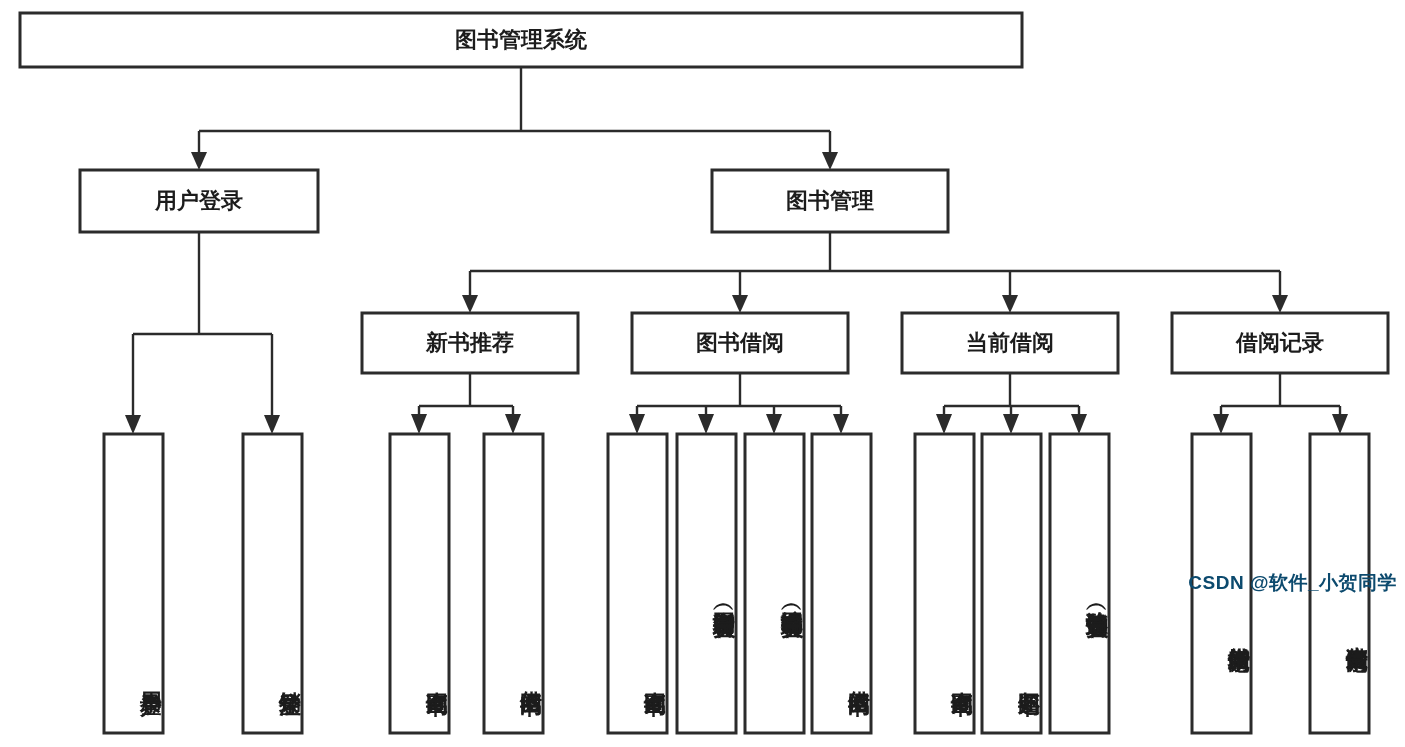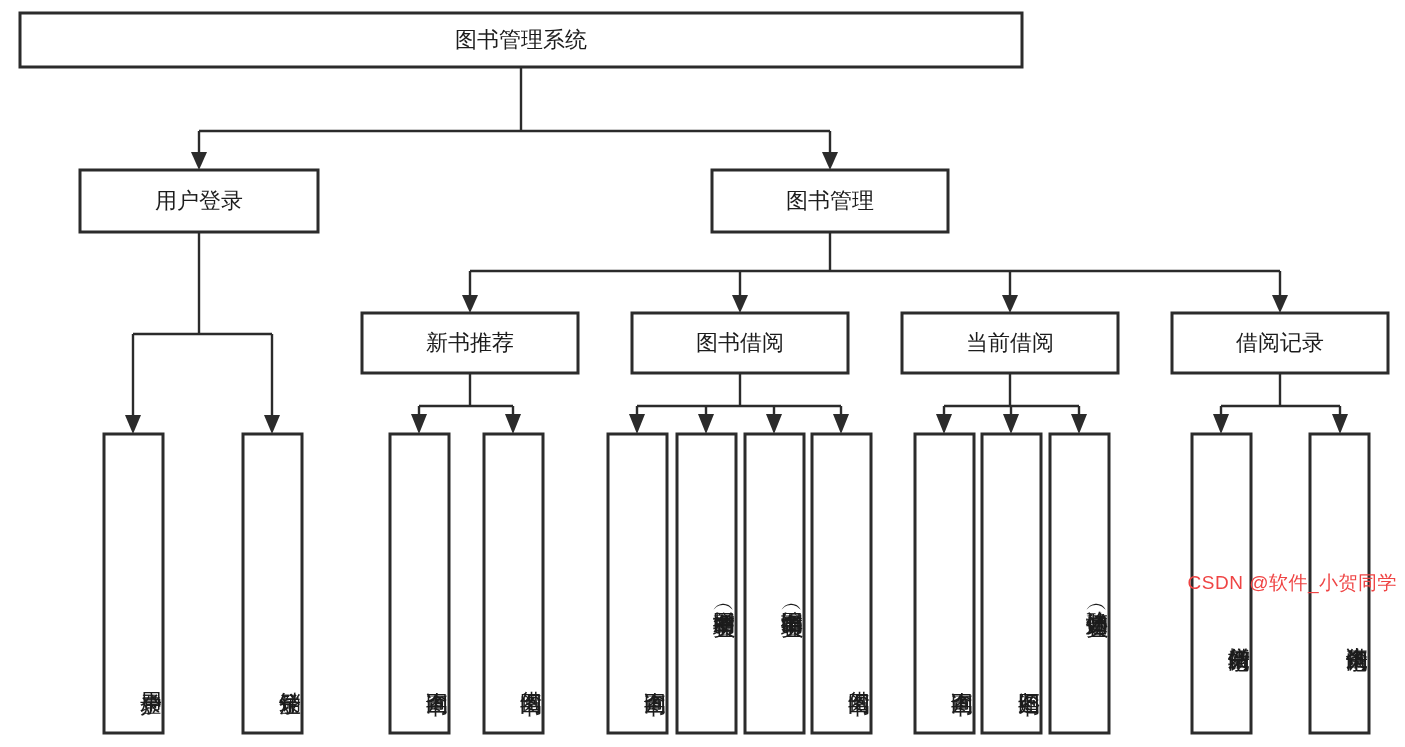--- a/index.html
+++ b/index.html
@@ -11,20 +11,21 @@
     width: 1405px;
     height: 747px;
     font-family: "Liberation Sans", "DejaVu Sans", sans-serif;
     overflow: hidden;
   }
   #diagram-root {
     position: relative;
     width: 1405px;
     height: 600px;
     background: #ffffff;
+    font-weight: bold;
   }
   svg.flow {
     position: absolute;
     left: 0;
     top: 0;
     width: 1405px;
     height: 747px;
     display: block;
   }
   .box-rect {
@@ -64,21 +65,21 @@
     display: flex;
     align-items: flex-start;
     justify-content: center;
   }
   .watermark {
     position: absolute;
     right: 8px;
     bottom: 4px;
     font-family: "Liberation Sans", "DejaVu Sans", sans-serif;
     font-size: 19px;
-    color: #ef4444;
+    color: #0c4a6e;
     white-space: nowrap;
     letter-spacing: 0.5px;
   }
 </style>
 </head>
 <body>
 
 <div id="diagram-root">
 
   <svg class="flow" viewBox="0 0 1405 747">

